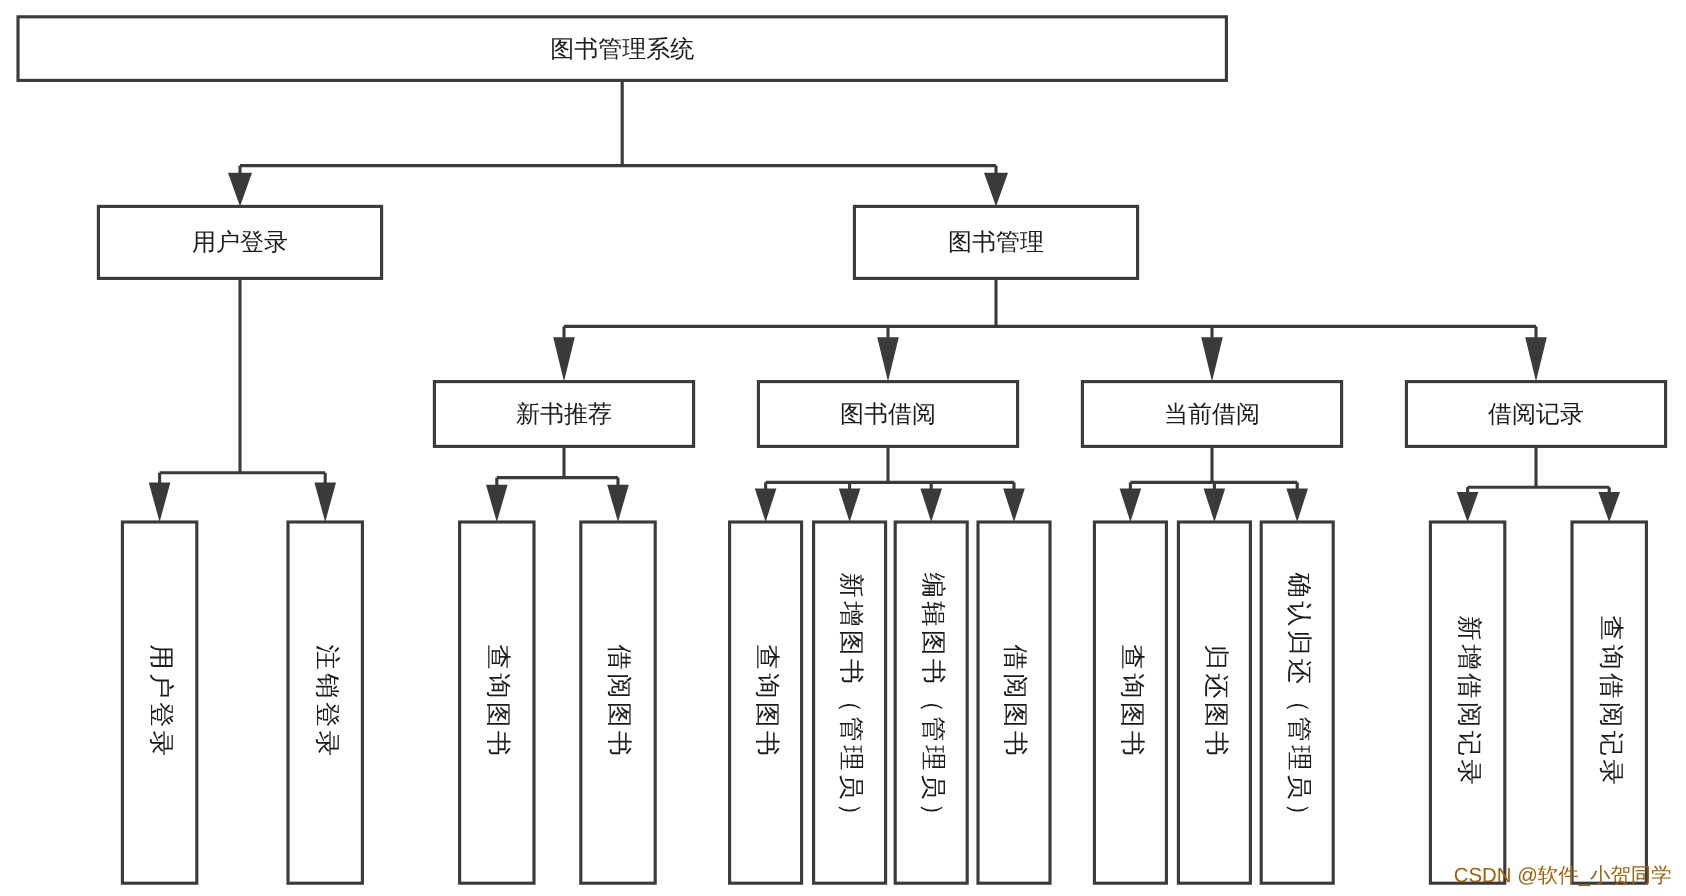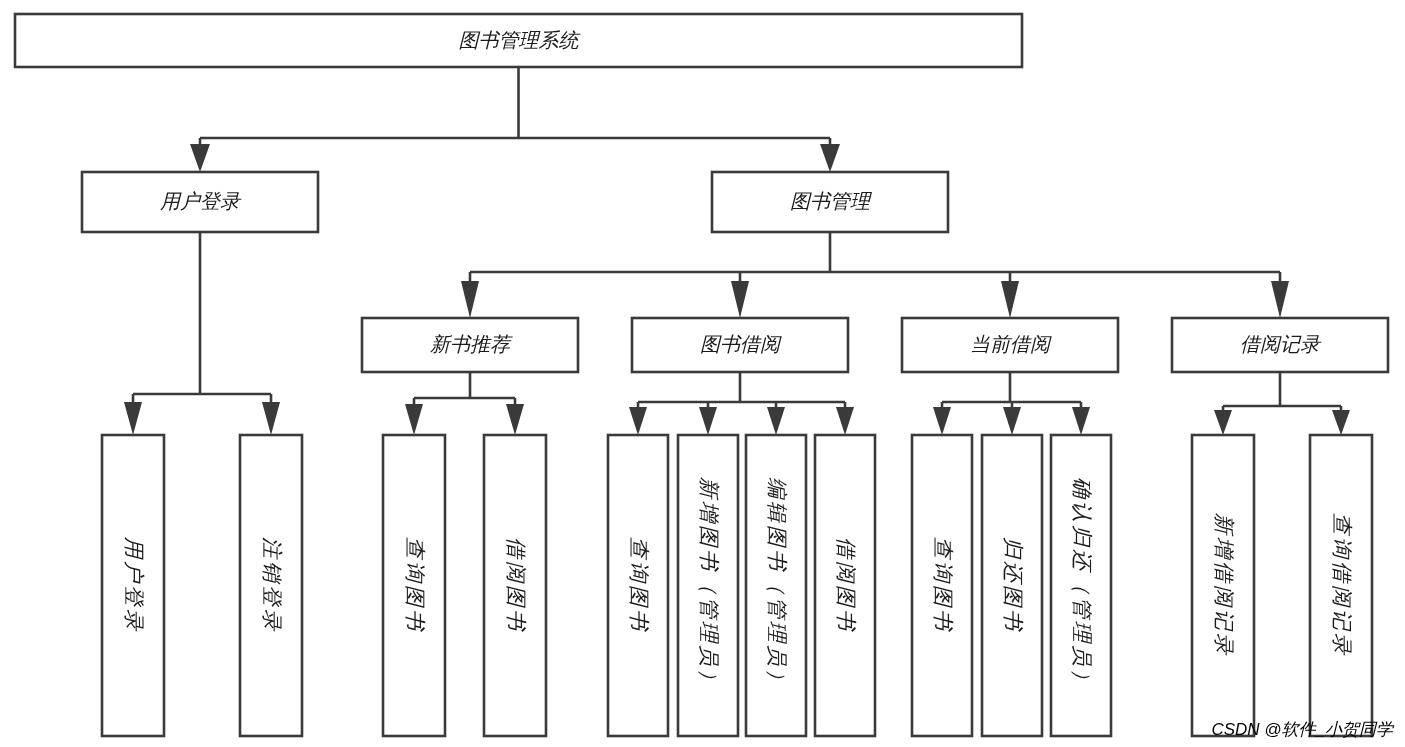--- a/index.html
+++ b/index.html
@@ -11,21 +11,20 @@
     width: 1405px;
     height: 747px;
     font-family: "Liberation Sans", "DejaVu Sans", sans-serif;
     overflow: hidden;
   }
   #diagram-root {
     position: relative;
     width: 1405px;
     height: 747px;
     background: #ffffff;
-    font-style: italic;
   }
   svg#tree-svg {
     position: absolute;
     left: 0;
     top: 0;
     width: 1405px;
     height: 747px;
     display: block;
   }
   .node-box {
@@ -57,21 +56,21 @@
     text-anchor: middle;
     dominant-baseline: middle;
     letter-spacing: 3px;
   }
   .watermark-text {
     position: absolute;
     right: 12px;
     bottom: 6px;
     font-family: "Liberation Sans", "DejaVu Sans", sans-serif;
     font-size: 17px;
-    color: #000000;
+    color: #a16207;
     white-space: nowrap;
     user-select: none;
   }
 </style>
 </head>
 <body>
 
 <div id="diagram-root">
 
   <svg id="tree-svg" viewBox="0 0 1405 747">

